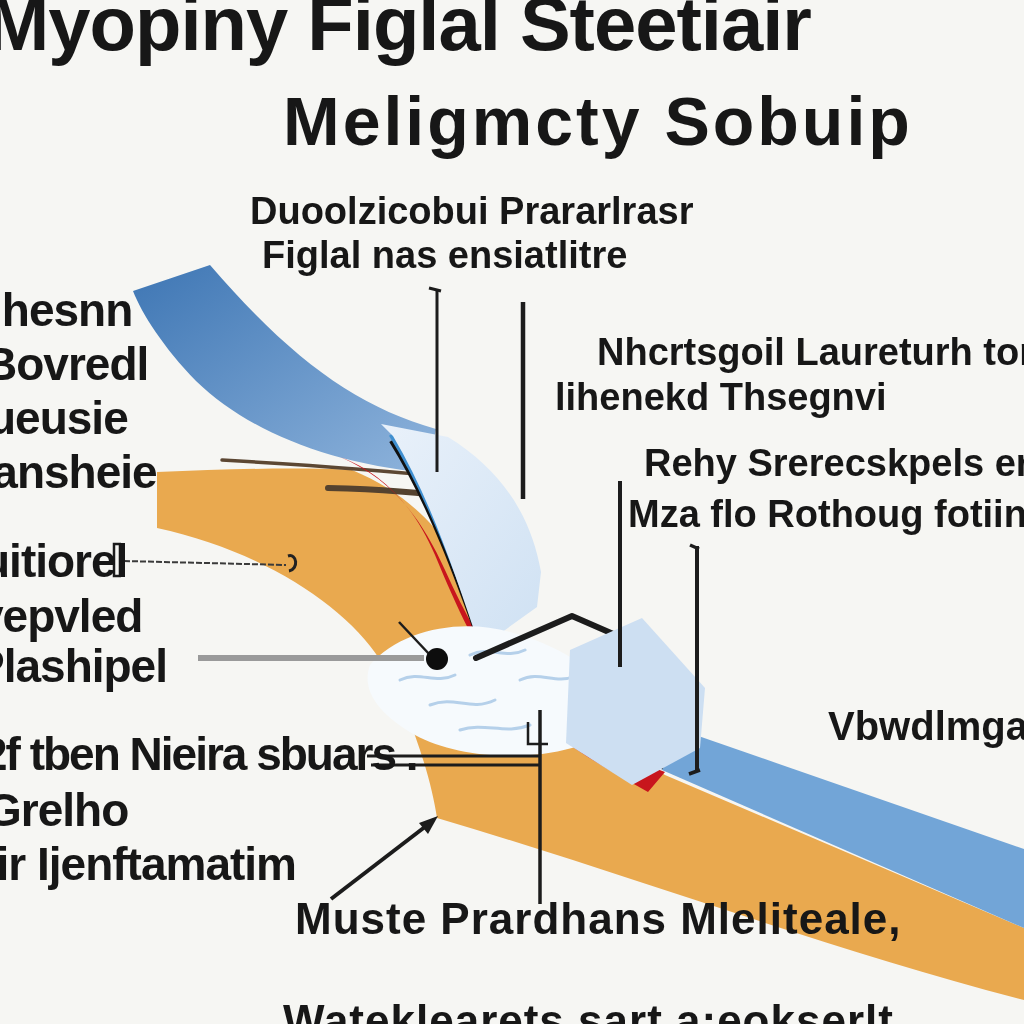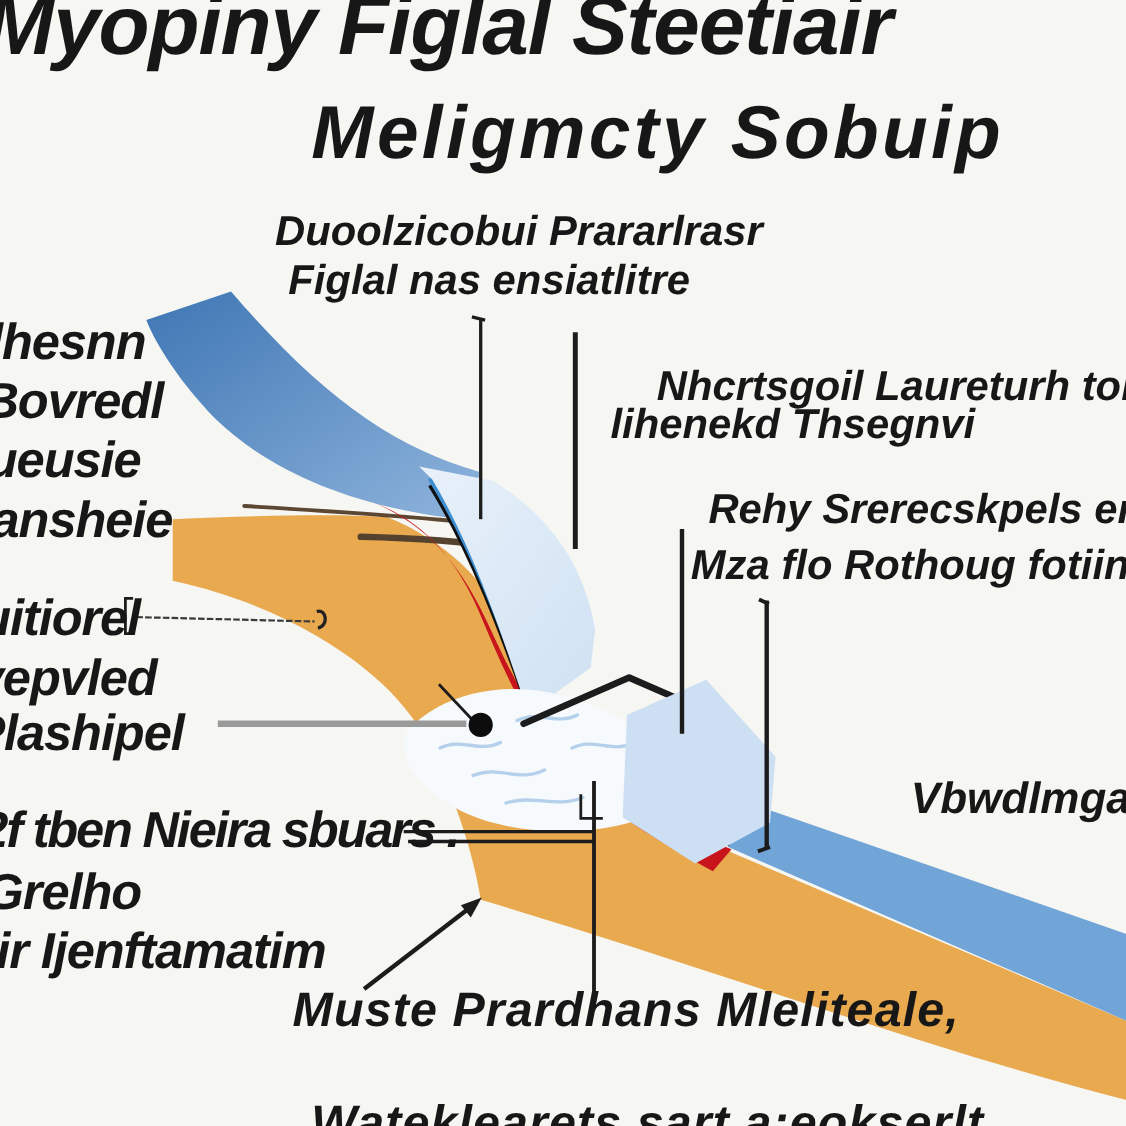--- a/index.html
+++ b/index.html
@@ -3,21 +3,21 @@
 <meta charset="utf-8">
 <style>
   html,body{margin:0;padding:0;}
   body{
     width:1024px;height:1024px;
     overflow:hidden;position:relative;
     background:#f6f6f3;
     font-family:"Liberation Sans","DejaVu Sans",sans-serif;
     color:#171717;
   }
-  .stage{position:absolute;inset:0;width:836px;height:1024px;font-style:italic;}
+  .stage{position:absolute;inset:0;width:836px;height:1024px;}
   svg.diagram{position:absolute;left:0;top:0;}
   .lbl{
     position:absolute;white-space:nowrap;font-weight:700;
     color:#171717;line-height:1.05;
   }
   .title-main{font-size:76px;letter-spacing:-1px;}
   .title-sub{font-size:68px;letter-spacing:3px;}
   .top-lbl{font-size:38px;letter-spacing:0px;}
   .left-lbl{font-size:46px;letter-spacing:-1px;}
   .right-lbl{font-size:38px;letter-spacing:0px;}
@@ -123,21 +123,21 @@
   <div class="lbl left-lbl" style="left:-12px;top:394px;">ueusie</div>
   <div class="lbl left-lbl" style="left:-22px;top:448px;">tansheie</div>
   <div class="lbl left-lbl" style="left:-18px;top:537px;">uitiorel</div>
   <div class="lbl left-lbl" style="left:-22px;top:592px;">vepvled</div>
   <div class="lbl left-lbl" style="left:-26px;top:642px;">Plashipel</div>
   <div class="lbl left-lbl" style="left:-18px;top:730px;letter-spacing:-2px;">2f tben Nieira sbuars .</div>
   <div class="lbl left-lbl" style="left:-14px;top:786px;">Grelho</div>
   <div class="lbl left-lbl" style="left:-28px;top:840px;">àir Ijenftamatim</div>
 
   <div class="lbl right-lbl" style="left:597px;top:333px;">Nhcrtsgoil Laureturh tor</div>
-  <div class="lbl right-lbl" style="left:555px;top:367px;">lihenekd Thsegnvi</div>
+  <div class="lbl right-lbl" style="left:555px;top:378px;">lihenekd Thsegnvi</div>
   <div class="lbl right-lbl" style="left:644px;top:444px;">Rehy Srerecskpels er</div>
   <div class="lbl right-lbl" style="left:628px;top:495px;">Mza flo Rothoug fotiincl</div>
   <div class="lbl right-lbl" style="left:828px;top:705px;font-size:40px;">Vbwdlmgafin</div>
 
-  <div class="lbl bottom-lbl" style="left:266px;top:896px;">Muste Prardhans Mleliteale,</div>
+  <div class="lbl bottom-lbl" style="left:295px;top:896px;">Muste Prardhans Mleliteale,</div>
   <div class="lbl bottom-lbl" style="left:283px;top:998px;">Wateklearets sart a:eokserlt</div>
 
 </div>
 
 </body></html>

